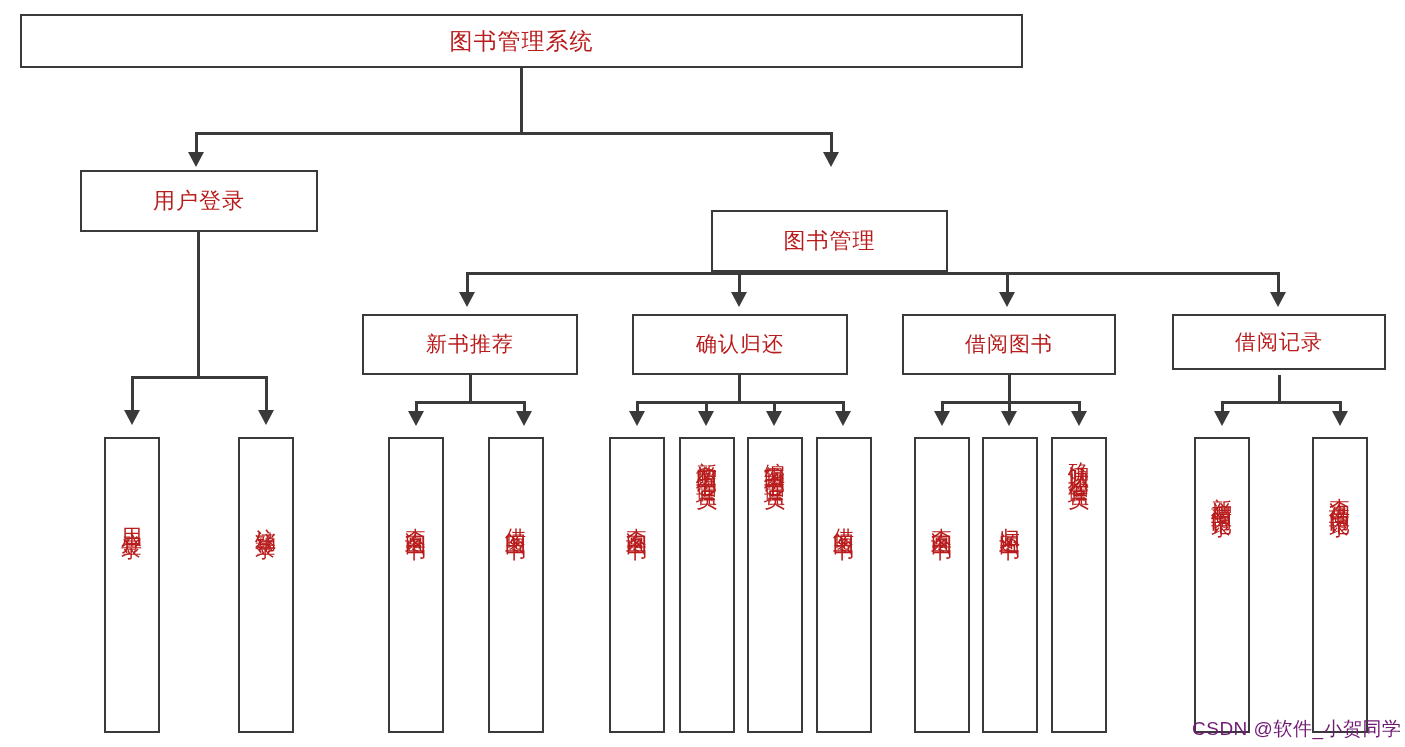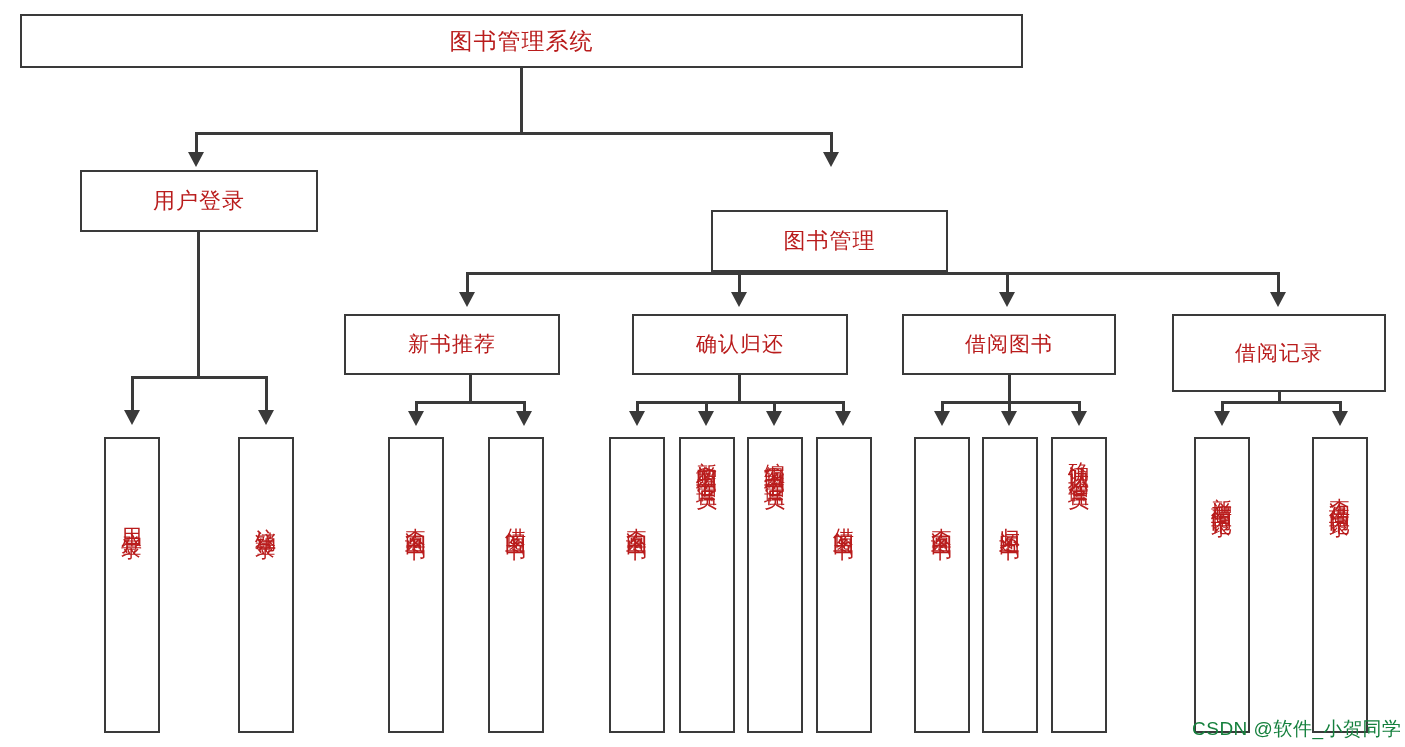--- a/index.html
+++ b/index.html
@@ -63,21 +63,21 @@
     position: absolute;
     width: 0;
     height: 0;
     border-left: 8px solid transparent;
     border-right: 8px solid transparent;
     border-top: 15px solid #3a3a3a;
   }
 
   .watermark {
     position: absolute;
-    color: #15803d;
+    color: #701a75;
     font-size: 19px;
     letter-spacing: 0.5px;
     white-space: nowrap;
     user-select: none;
   }
 </style>
 </head>
 <body>
 
 <div id="canvas">
@@ -145,30 +145,30 @@
     <span>图书管理系统</span>
   </div>
 
   <div class="node level2" style="left:80px; top:170px; width:238px; height:62px;">
     <span>用户登录</span>
   </div>
   <div class="node level2" style="left:711px; top:170px; width:237px; height:62px;margin-top:40px;">
     <span>图书管理</span>
   </div>
 
-  <div class="node level3" style="left:344px; top:314px; width:216px; height:61px;">
+  <div class="node level3" style="left:362px; top:314px; width:216px; height:61px;">
     <span>新书推荐</span>
   </div>
   <div class="node level3" style="left:632px; top:314px; width:216px; height:61px;">
     <span>确认归还</span>
   </div>
   <div class="node level3" style="left:902px; top:314px; width:214px; height:61px;">
     <span>借阅图书</span>
   </div>
-  <div class="node level3" style="left:1172px; top:314px; width:214px; height:78px;">
+  <div class="node level3" style="left:1172px; top:314px; width:214px; height:56px;">
     <span>借阅记录</span>
   </div>
 
   <div class="node leaf" style="left:104px; top:437px; width:56px; height:296px;">
     <span class="vtext" style="margin-top:72px;">用户登录</span>
   </div>
   <div class="node leaf" style="left:238px; top:437px; width:56px; height:296px;">
     <span class="vtext" style="margin-top:72px;">注销登录</span>
   </div>
 

